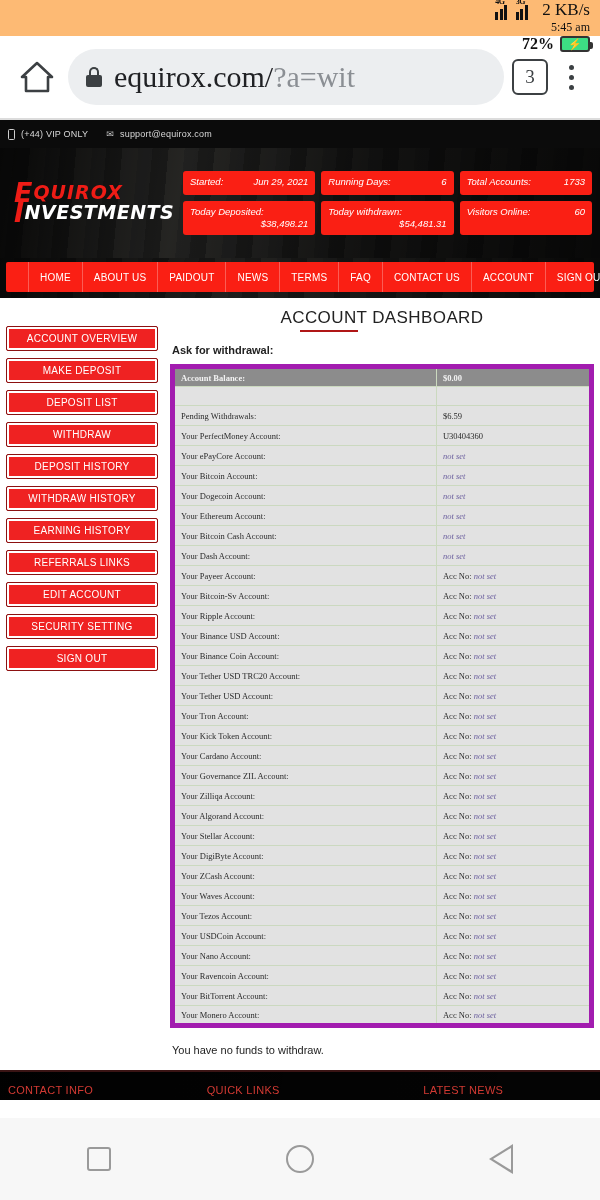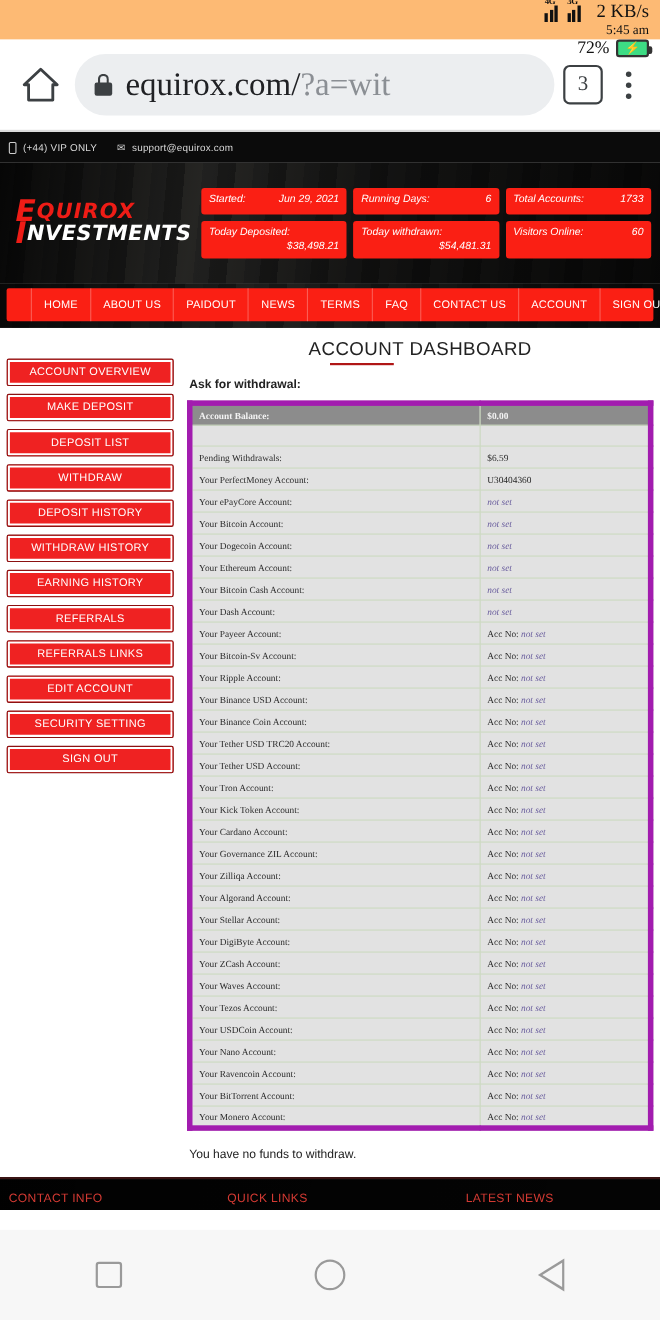--- a/index.html
+++ b/index.html
@@ -25,21 +25,21 @@
   .sig { display:flex; align-items:flex-end; height:18px; gap:1.5px; position:relative; }
   .sig i { display:block; width:3px; background:#111; }
   .sig i:nth-child(1){height:5px}
   .sig i:nth-child(2){height:8px}
   .sig i:nth-child(3){height:11px}
   .sig i:nth-child(4){height:15px}
   .sig-label { font-size:8px; font-weight:bold; position:absolute; top:-5px; left:0; letter-spacing:-0.5px;}
   .netrate { font-size:17px; margin-left:6px; letter-spacing:0px;}
   .sb-center { flex:0 0 auto; font-size:12px; }
   .sb-right { flex:1; display:flex; align-items:center; justify-content:flex-end; gap:6px; }
-  .batt-pct { font-size:16px; }
+  .batt-pct { font-size:16px;font-weight:bold; }
   .batt {
     width:30px; height:16px; border:2px solid #333; border-radius:3px;
     background:#3ddc84; position:relative; display:flex;align-items:center;justify-content:center;
   }
   .batt:after{content:"";position:absolute;right:-5px;top:4px;width:3px;height:7px;background:#333;border-radius:0 2px 2px 0;}
   .bolt { font-size:11px; color:#111; line-height:1; }
 
   
   .browserbar {
     height: 84px; width:100%;
@@ -299,21 +299,20 @@
 
     <div class="content">
       <div class="sidebar" id="sidebar">
           <button class="sidebtn">ACCOUNT OVERVIEW</button>
           <button class="sidebtn">MAKE DEPOSIT</button>
           <button class="sidebtn">DEPOSIT LIST</button>
           <button class="sidebtn">WITHDRAW</button>
           <button class="sidebtn">DEPOSIT HISTORY</button>
           <button class="sidebtn">WITHDRAW HISTORY</button>
           <button class="sidebtn">EARNING HISTORY</button>
-          <button class="sidebtn">REFERRALS</button>
           <button class="sidebtn">REFERRALS LINKS</button>
           <button class="sidebtn">EDIT ACCOUNT</button>
           <button class="sidebtn">SECURITY SETTING</button>
           <button class="sidebtn">SIGN OUT</button>
         </div>
       <div class="main">
         <div class="page-title">ACCOUNT DASHBOARD</div>
         <div class="title-rule"></div>
         <div class="subhead">Ask for withdrawal:</div>
         <table class="acct">

